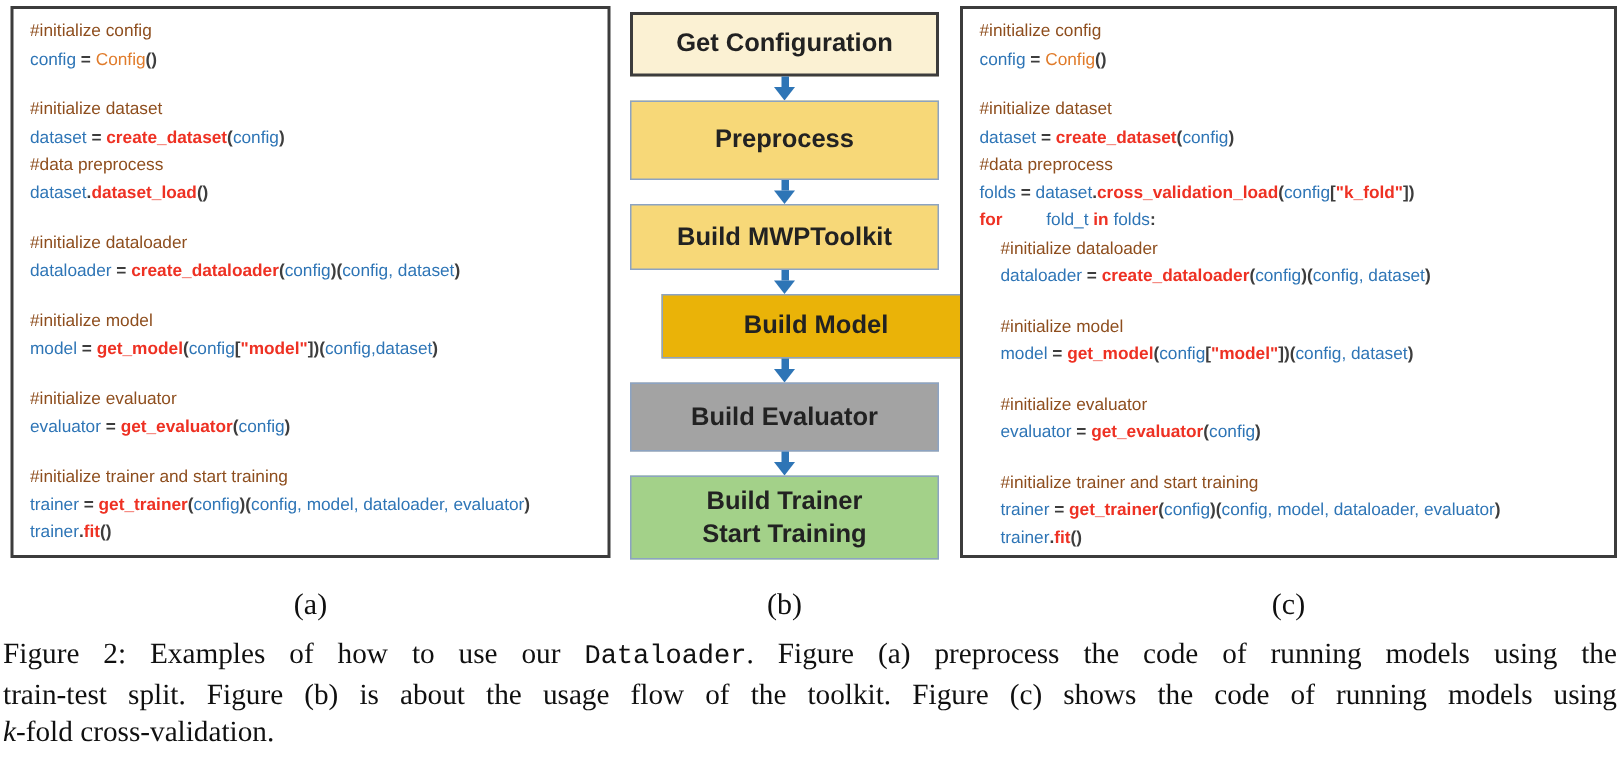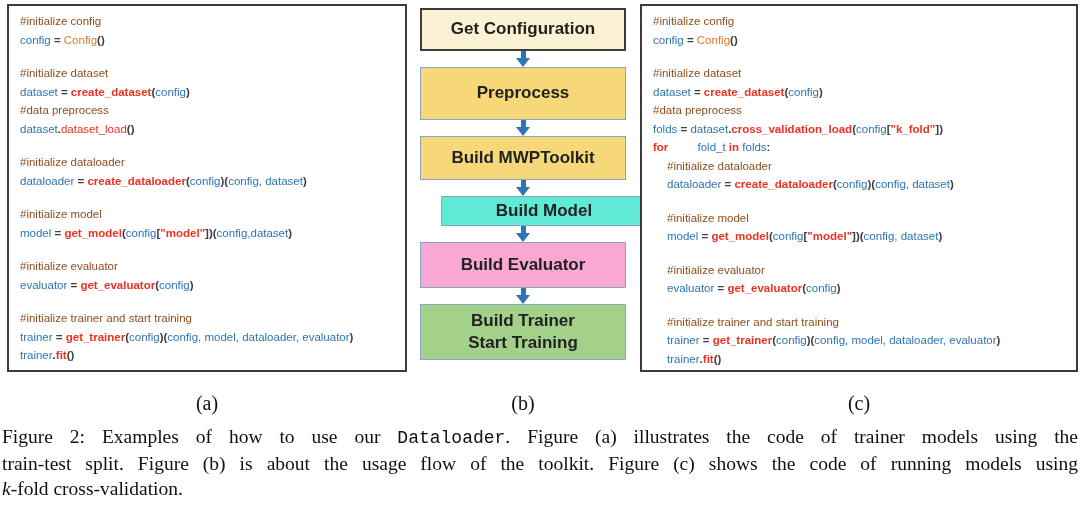--- a/index.html
+++ b/index.html
@@ -46,21 +46,21 @@
 
 <div id="page">
 
   <div id="panel-a" class="code-panel">
       <div class="code-line"><span style="color: rgb(142, 78, 30);">#initialize config</span></div>
       <div class="code-line"><span style="color: rgb(46, 117, 182);">config</span><span style="color: rgb(61, 61, 61); font-weight: 700;"> = </span><span style="color: rgb(224, 123, 42);">Config</span><span style="color: rgb(61, 61, 61); font-weight: 700;">()</span></div>
       <div class="code-line blank">&nbsp;</div>
       <div class="code-line"><span style="color: rgb(142, 78, 30);">#initialize dataset</span></div>
       <div class="code-line"><span style="color: rgb(46, 117, 182);">dataset</span><span style="color: rgb(61, 61, 61); font-weight: 700;"> = </span><span style="color: rgb(238, 49, 35); font-weight: 700;">create_dataset</span><span style="color: rgb(61, 61, 61); font-weight: 700;">(</span><span style="color: rgb(46, 117, 182);">config</span><span style="color: rgb(61, 61, 61); font-weight: 700;">)</span></div>
       <div class="code-line"><span style="color: rgb(142, 78, 30);">#data preprocess</span></div>
-      <div class="code-line"><span style="color: rgb(46, 117, 182);">dataset</span><span style="color: rgb(61, 61, 61); font-weight: 700;">.</span><span style="color: rgb(238, 49, 35); font-weight: 400; text-align: center;">dataset_load</span><span style="color: rgb(61, 61, 61); font-weight: 700;">()</span></div>
+      <div class="code-line"><span style="color: rgb(46, 117, 182);">dataset</span><span style="color: rgb(61, 61, 61); font-weight: 700;">.</span><span style="color: rgb(238, 49, 35); font-weight: 700; text-align: center;">dataset_load</span><span style="color: rgb(61, 61, 61); font-weight: 700;">()</span></div>
       <div class="code-line blank">&nbsp;</div>
       <div class="code-line"><span style="color: rgb(142, 78, 30);">#initialize dataloader</span></div>
       <div class="code-line"><span style="color: rgb(46, 117, 182);">dataloader</span><span style="color: rgb(61, 61, 61); font-weight: 700;"> = </span><span style="color: rgb(238, 49, 35); font-weight: 700;">create_dataloader</span><span style="color: rgb(61, 61, 61); font-weight: 700;">(</span><span style="color: rgb(46, 117, 182);">config</span><span style="color: rgb(61, 61, 61); font-weight: 700;">)(</span><span style="color: rgb(46, 117, 182);">config, dataset</span><span style="color: rgb(61, 61, 61); font-weight: 700;">)</span></div>
       <div class="code-line blank">&nbsp;</div>
       <div class="code-line"><span style="color: rgb(142, 78, 30);">#initialize model</span></div>
       <div class="code-line"><span style="color: rgb(46, 117, 182);">model</span><span style="color: rgb(61, 61, 61); font-weight: 700;"> = </span><span style="color: rgb(238, 49, 35); font-weight: 700;">get_model</span><span style="color: rgb(61, 61, 61); font-weight: 700;">(</span><span style="color: rgb(46, 117, 182);">config</span><span style="color: rgb(61, 61, 61); font-weight: 700;">[</span><span style="color: rgb(238, 49, 35); font-weight: 700;">"model"</span><span style="color: rgb(61, 61, 61); font-weight: 700;">])(</span><span style="color: rgb(46, 117, 182);">config,dataset</span><span style="color: rgb(61, 61, 61); font-weight: 700;">)</span></div>
       <div class="code-line blank">&nbsp;</div>
       <div class="code-line"><span style="color: rgb(142, 78, 30);">#initialize evaluator</span></div>
       <div class="code-line"><span style="color: rgb(46, 117, 182);">evaluator</span><span style="color: rgb(61, 61, 61); font-weight: 700;"> = </span><span style="color: rgb(238, 49, 35); font-weight: 700;">get_evaluator</span><span style="color: rgb(61, 61, 61); font-weight: 700;">(</span><span style="color: rgb(46, 117, 182);">config</span><span style="color: rgb(61, 61, 61); font-weight: 700;">)</span></div>
       <div class="code-line blank">&nbsp;</div>
@@ -84,28 +84,28 @@
         <div class="stem" style="background: rgb(46, 117, 182);"></div>
         <div class="head" style="border-top-color: rgb(46, 117, 182);"></div>
       </div>
       <div class="flow-box" style="background: rgb(247, 216, 120); border: 1.5px solid rgb(140, 163, 194); height: 44px;">
         <div class="flow-box-label">Build MWPToolkit</div>
       </div>
       <div class="flow-arrow">
         <div class="stem" style="background: rgb(46, 117, 182);"></div>
         <div class="head" style="border-top-color: rgb(46, 117, 182);"></div>
       </div>
-      <div class="flow-box" style="background: #5eead4; border: 1.5px solid rgb(140, 163, 194); height: 30px; margin-left: 42px;">
+      <div class="flow-box" style="background: #eab308; border: 1.5px solid rgb(140, 163, 194); height: 43px; margin-left: 42px;">
         <div class="flow-box-label">Build Model</div>
       </div>
       <div class="flow-arrow">
         <div class="stem" style="background: rgb(46, 117, 182);"></div>
         <div class="head" style="border-top-color: rgb(46, 117, 182);"></div>
       </div>
-      <div class="flow-box" style="background: #f9a8d4; border: 1.5px solid rgb(140, 163, 194); height: 46px;">
+      <div class="flow-box" style="background: #a3a3a3; border: 1.5px solid rgb(140, 163, 194); height: 46px;">
         <div class="flow-box-label">Build Evaluator</div>
       </div>
       <div class="flow-arrow">
         <div class="stem" style="background: rgb(46, 117, 182);"></div>
         <div class="head" style="border-top-color: rgb(46, 117, 182);"></div>
       </div>
       <div class="flow-box" style="background: rgb(163, 209, 137); border: 1.5px solid rgb(140, 163, 194); height: 56px;">
         <div class="flow-box-label">Build Trainer</div>
         <div class="flow-box-label">Start Training</div>
       </div>
@@ -132,18 +132,18 @@
       <div class="code-line" style="padding-left: 14px;"><span style="color: rgb(142, 78, 30);">#initialize trainer and start training</span></div>
       <div class="code-line" style="padding-left: 14px;"><span style="color: rgb(46, 117, 182);">trainer</span><span style="color: rgb(61, 61, 61); font-weight: 700;"> = </span><span style="color: rgb(238, 49, 35); font-weight: 700;">get_trainer</span><span style="color: rgb(61, 61, 61); font-weight: 700;">(</span><span style="color: rgb(46, 117, 182);">config</span><span style="color: rgb(61, 61, 61); font-weight: 700;">)(</span><span style="color: rgb(46, 117, 182);">config, model, dataloader, evaluator</span><span style="color: rgb(61, 61, 61); font-weight: 700;">)</span></div>
       <div class="code-line" style="padding-left: 14px;"><span style="color: rgb(46, 117, 182);">trainer</span><span style="color: rgb(61, 61, 61); font-weight: 700;">.</span><span style="color: rgb(238, 49, 35); font-weight: 700;">fit</span><span style="color: rgb(61, 61, 61); font-weight: 700;">()</span></div>
     </div>
 
   <span class="panel-label" style="left:207px">(a)</span>
   <span class="panel-label" style="left:523px">(b)</span>
   <span class="panel-label" style="left:859px">(c)</span>
 
   <div id="caption">
-      <div class="cap-line"><span class="seg-serif">Figure 2: Examples of how to use our </span><span class="seg-mono">Dataloader</span><span class="seg-serif">. Figure (a) illustrates the code of trainer models using the</span></div>
+      <div class="cap-line"><span class="seg-serif">Figure 2: Examples of how to use our </span><span class="seg-mono">Dataloader</span><span class="seg-serif">. Figure (a) preprocess the code of running models using the</span></div>
       <div class="cap-line"><span class="seg-serif">train-test split. Figure (b) is about the usage flow of the toolkit. Figure (c) shows the code of running models using</span></div>
       <div class="cap-line last"><span class="seg-italic">k</span><span class="seg-serif">-fold cross-validation.</span></div>
     </div>
 
 </div>
 
 </body></html>

